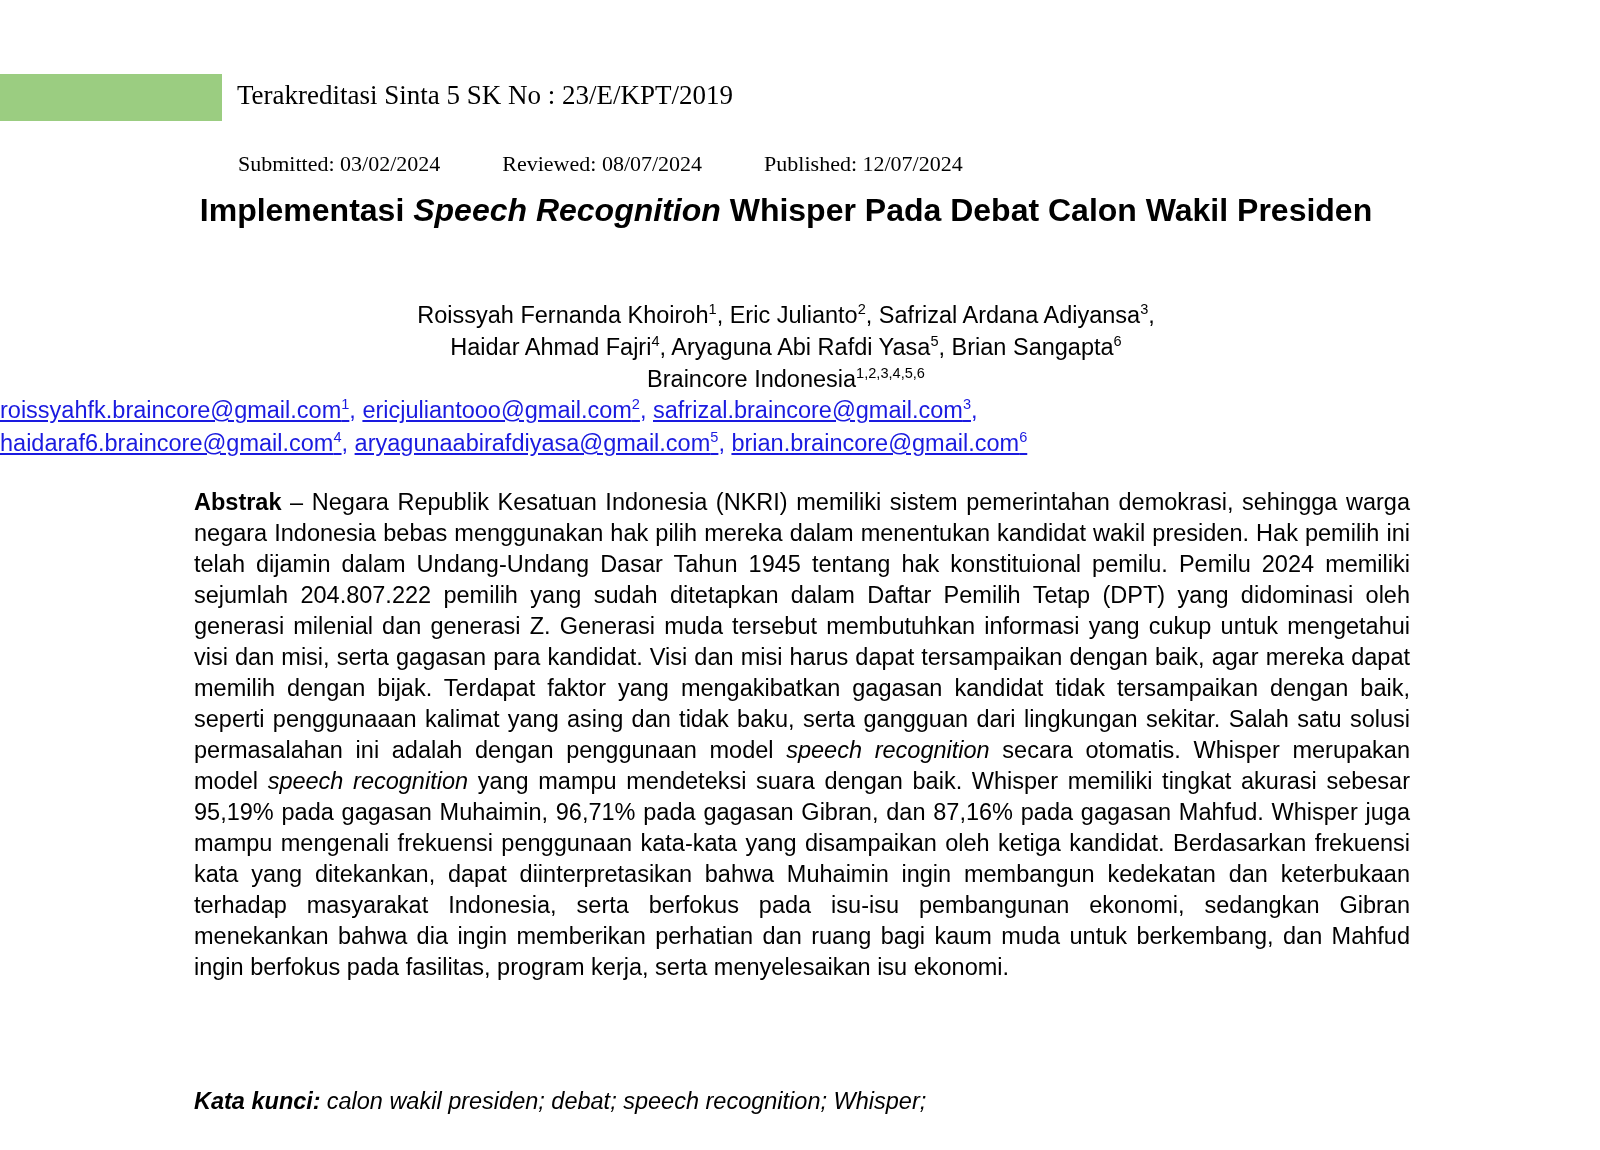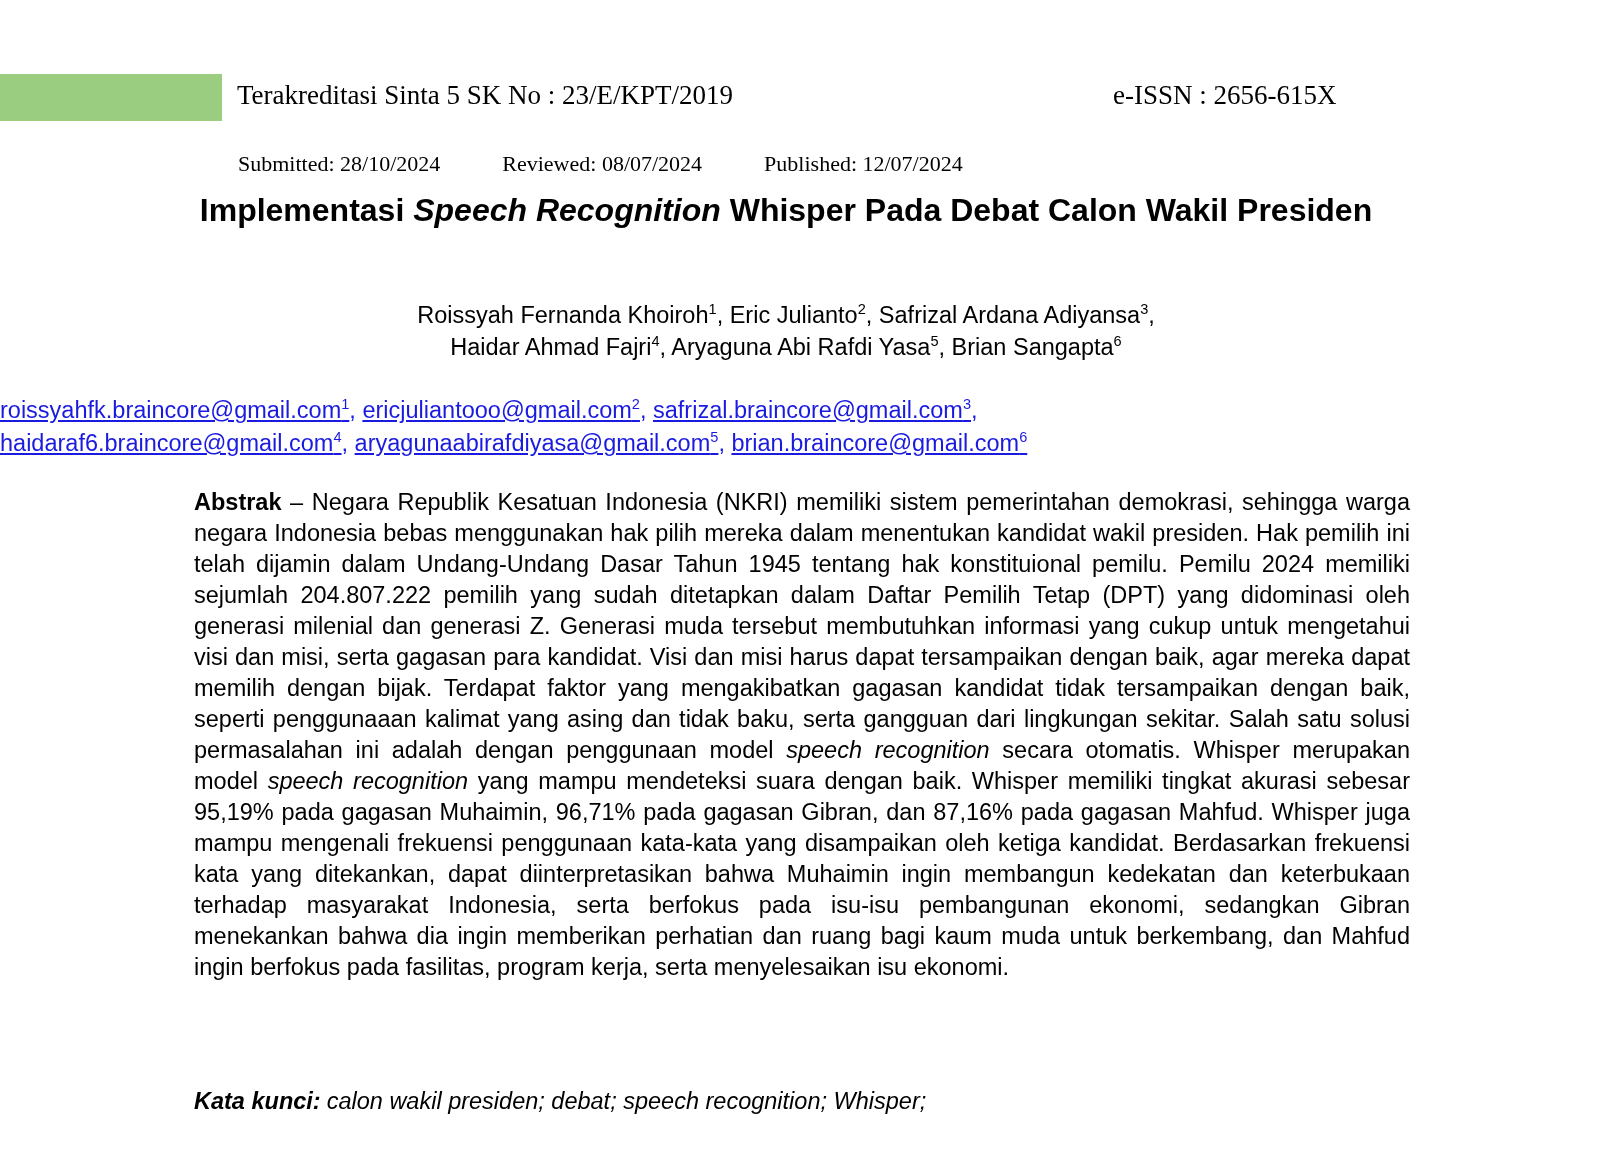--- a/index.html
+++ b/index.html
@@ -65,34 +65,34 @@
 </head>
 <body>
 
 <div class="green-bar" style="background: rgb(155, 205, 129);"></div>
 
 <div class="hdr-left">
   <div>Terakreditasi Sinta 5 SK No : 23/E/KPT/2019</div>
 </div>
 
 <div class="hdr-right">
-  <div>e-ISSN : 2656-615X</div>
 </div>
 
 <div class="hdr-dates">
-  <span class="date-item">Submitted: 28/10/2024</span><span class="date-item">Reviewed: 08/07/2024</span><span class="date-item">Published: 12/07/2024</span>
+  <span class="date-item">Submitted: 03/02/2024</span><span class="date-item">Reviewed: 08/07/2024</span><span class="date-item">Published: 12/07/2024</span>
 </div>
 
 <h1 class="title-block">
   <span>Implementasi </span><i>Speech Recognition</i><span> Whisper Pada Debat Calon Wakil Presiden</span><br>
 </h1>
 
 <div class="authors-block">
   <div><span>Roissyah Fernanda Khoiroh</span><sup>1</sup><span>, </span><span>Eric Julianto</span><sup>2</sup><span>, </span><span>Safrizal Ardana Adiyansa</span><sup>3</sup><span>,</span></div>
   <div><span>Haidar Ahmad Fajri</span><sup>4</sup><span>, </span><span>Aryaguna Abi Rafdi Yasa</span><sup>5</sup><span>, </span><span>Brian Sangapta</span><sup>6</sup><span></span></div>
+  <div><span>Braincore Indonesia</span><sup>1,2,3,4,5,6</sup></div>
 </div>
 
 <div class="emails-block">
   <div><a class="email-link" style="color: rgb(26, 26, 224);"><span>roissyahfk.braincore@gmail.com</span><sup>1</sup></a><span class="email-sep" style="color: rgb(26, 26, 224);">, </span><a class="email-link" style="color: rgb(26, 26, 224);"><span>ericjuliantooo@gmail.com</span><sup>2</sup></a><span class="email-sep" style="color: rgb(26, 26, 224);">, </span><a class="email-link" style="color: rgb(26, 26, 224);"><span>safrizal.braincore@gmail.com</span><sup>3</sup></a><span class="email-sep" style="color: rgb(26, 26, 224);">,</span></div>
   <div><a class="email-link" style="color: rgb(26, 26, 224);"><span>haidaraf6.braincore@gmail.com</span><sup>4</sup></a><span class="email-sep" style="color: rgb(26, 26, 224);">, </span><a class="email-link" style="color: rgb(26, 26, 224);"><span>aryagunaabirafdiyasa@gmail.com</span><sup>5</sup></a><span class="email-sep" style="color: rgb(26, 26, 224);">, </span><a class="email-link" style="color: rgb(26, 26, 224);"><span>brian.braincore@gmail.com</span><sup>6</sup></a><span class="email-sep" style="color: rgb(26, 26, 224);"></span></div>
 </div>
 
 <p class="abstract"><span class="abstract-label">Abstrak</span><span> – Negara Republik Kesatuan Indonesia (NKRI) memiliki sistem pemerintahan demokrasi, sehingga warga negara Indonesia bebas menggunakan hak pilih mereka dalam menentukan kandidat wakil presiden. Hak pemilih ini telah dijamin dalam Undang-Undang Dasar Tahun 1945 tentang hak konstituional pemilu. Pemilu 2024 memiliki sejumlah 204.807.222 pemilih yang sudah ditetapkan dalam Daftar Pemilih Tetap (DPT) yang didominasi oleh generasi milenial dan generasi Z. Generasi muda tersebut membutuhkan informasi yang cukup untuk mengetahui visi dan misi, serta gagasan para kandidat. Visi dan misi harus dapat tersampaikan dengan baik, agar mereka dapat memilih dengan bijak. Terdapat faktor yang mengakibatkan gagasan kandidat tidak tersampaikan dengan baik, seperti penggunaaan kalimat yang asing dan tidak baku, serta gangguan dari lingkungan sekitar. Salah satu solusi permasalahan ini adalah dengan penggunaan model </span><i>speech recognition</i><span> secara otomatis. Whisper merupakan model </span><i>speech recognition</i><span> yang mampu mendeteksi suara dengan baik. Whisper memiliki tingkat akurasi sebesar 95,19% pada gagasan Muhaimin, 96,71% pada gagasan Gibran, dan 87,16% pada gagasan Mahfud. Whisper juga mampu mengenali frekuensi penggunaan kata-kata yang disampaikan oleh ketiga kandidat. Berdasarkan frekuensi kata yang ditekankan, dapat diinterpretasikan bahwa Muhaimin ingin membangun kedekatan dan keterbukaan terhadap masyarakat Indonesia, serta berfokus pada isu-isu pembangunan ekonomi, sedangkan Gibran menekankan bahwa dia ingin memberikan perhatian dan ruang bagi kaum muda untuk berkembang, dan Mahfud ingin berfokus pada fasilitas, program kerja, serta menyelesaikan isu ekonomi.</span></p>
 
 <p class="keywords"><span class="kw-label">Kata kunci:</span><span>calon wakil presiden; debat; speech recognition; Whisper;</span></p>

